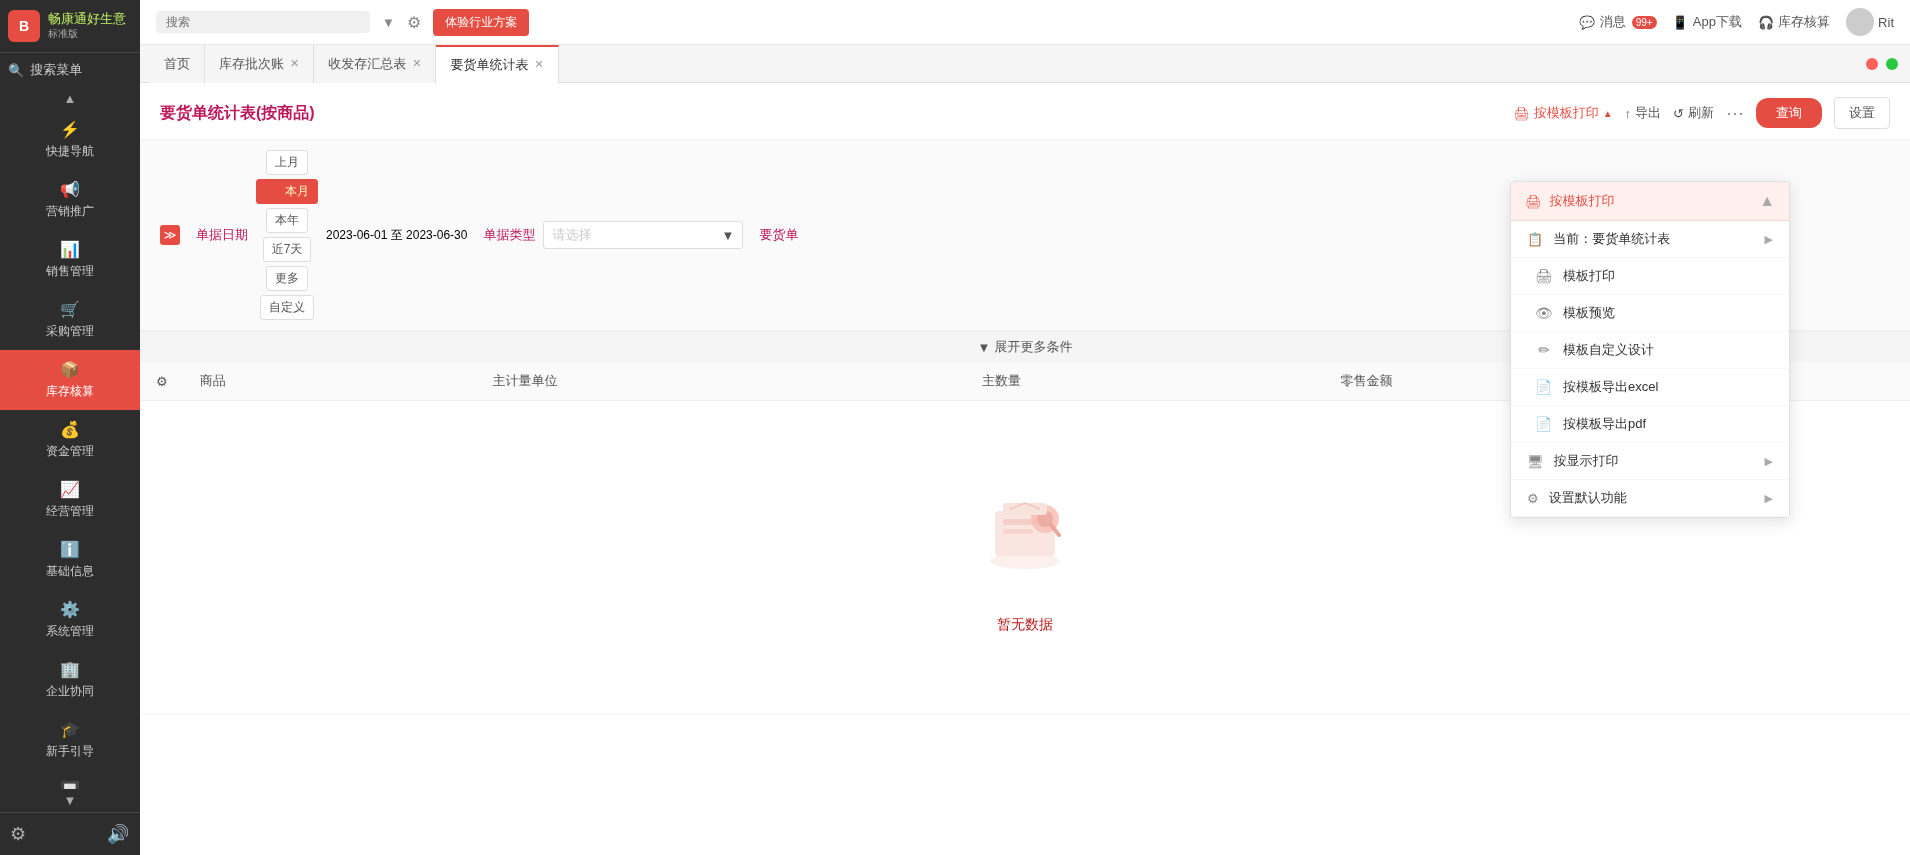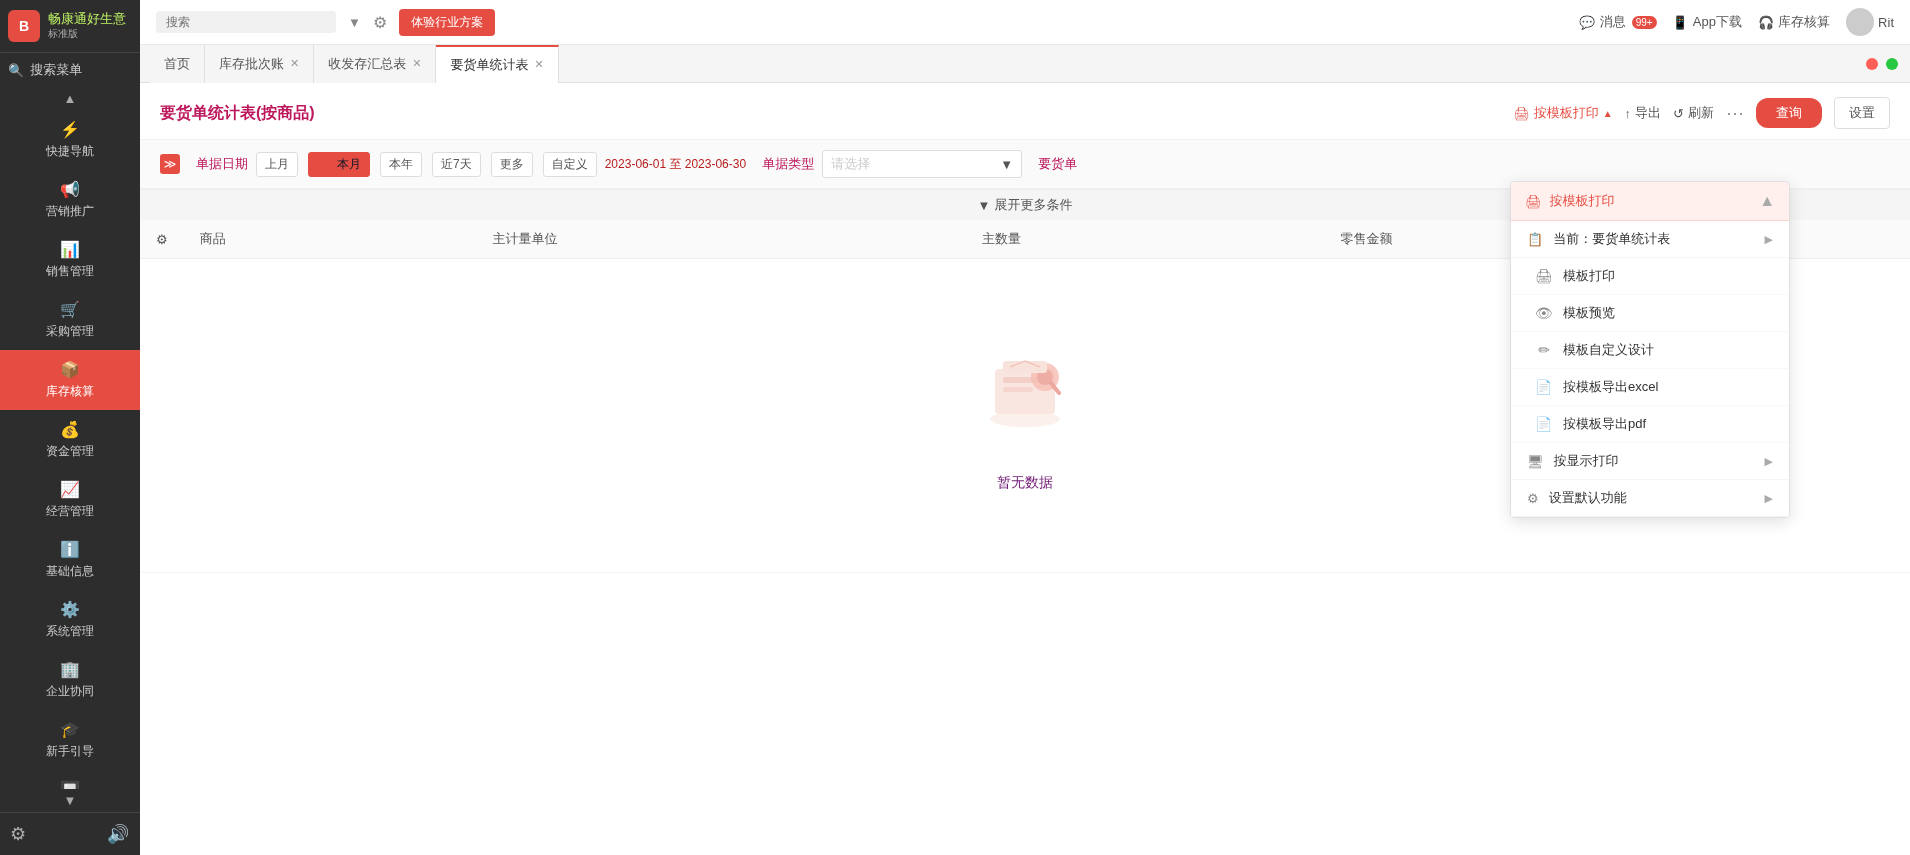--- a/index.html
+++ b/index.html
@@ -75,21 +75,21 @@
       flex-shrink: 0;
     }
     .topbar-left { display: flex; align-items: center; gap: 12px; }
     .topbar-search {
       background: #f0f0f0;
       border: none;
       border-radius: 4px;
       padding: 4px 10px;
       font-size: 12px;
       color: #999;
-      width: 180px;
+      width: 214px;
     }
     .topbar-btn-industry {
       background: #e54d42;
       color: white;
       border: none;
       border-radius: 4px;
       padding: 5px 12px;
       cursor: pointer;
       font-size: 12px;
     }
@@ -160,27 +160,27 @@
     .filter-expand-btn {
       width: 20px; height: 20px;
       background: #e54d42; color: white;
       border: none; border-radius: 3px;
       cursor: pointer; font-size: 12px;
       display: flex; align-items: center; justify-content: center;
       flex-shrink: 0;
     }
     .filter-group { display: flex; align-items: center; gap: 8px; }
     .filter-label { color: #be185d; font-size: 13px; white-space: nowrap; }
-    .filter-date-btns { display: flex; align-items: center; gap: 10px; }
+    .filter-date-btns { display: flex; align-items: center; gap: 4px; flex-direction: column; }
     .date-btn {
       padding: 3px 8px; border: 1px solid #ddd; background: white;
       border-radius: 3px; cursor: pointer; font-size: 12px; color: #555;
     }
-    .date-btn.active { background: #e54d42; color: #0f172a; border-color: #e54d42; padding-left: 28px; }
-    .date-range { font-size: 12px; color: #b91c1c; }
+    .date-btn.active { background: #e54d42; color: #fef9c3; border-color: #e54d42; padding-left: 28px; }
+    .date-range { font-size: 12px; color: #000000; }
     .filter-select {
       border: 1px solid #ddd; border-radius: 3px; padding: 4px 8px;
       font-size: 13px; color: #555; background: white; cursor: pointer;
       min-width: 180px; display: flex; align-items: center; justify-content: space-between;
     }
     .expand-more {
       display: flex; align-items: center; justify-content: center;
       width: 100%; padding: 6px;
       color: #555; font-size: 13px; cursor: pointer;
       background: #f5f5f5; border-top: 1px solid #eee;
@@ -191,21 +191,21 @@
     .table-area { flex: 1; overflow: auto; }
     table { width: 100%; border-collapse: collapse; }
     thead tr { background: #fafafa; }
     th { padding: 10px 16px; text-align: left; font-weight: 500; color: #555; border-bottom: 1px solid #eee; font-size: 13px; }
     td { padding: 10px 16px; border-bottom: 1px solid #f5f5f5; color: #333; font-size: 13px; }
     .th-settings { width: 40px; }
 
     
     .empty-state { display: flex; flex-direction: column; align-items: center; justify-content: center; padding: 80px 20px; }
     .empty-icon { font-size: 80px; margin-bottom: 16px; opacity: 0.6; }
-    .empty-text { color: #701a75; font-size: 14px; }
+    .empty-text { color: #b91c1c; font-size: 14px; }
 
     
     .dropdown-panel {
       position: absolute;
       top: 98px;
       right: 120px;
       width: 280px;
       background: white;
       border: 1px solid #e0e0e0;
       border-radius: 4px;

